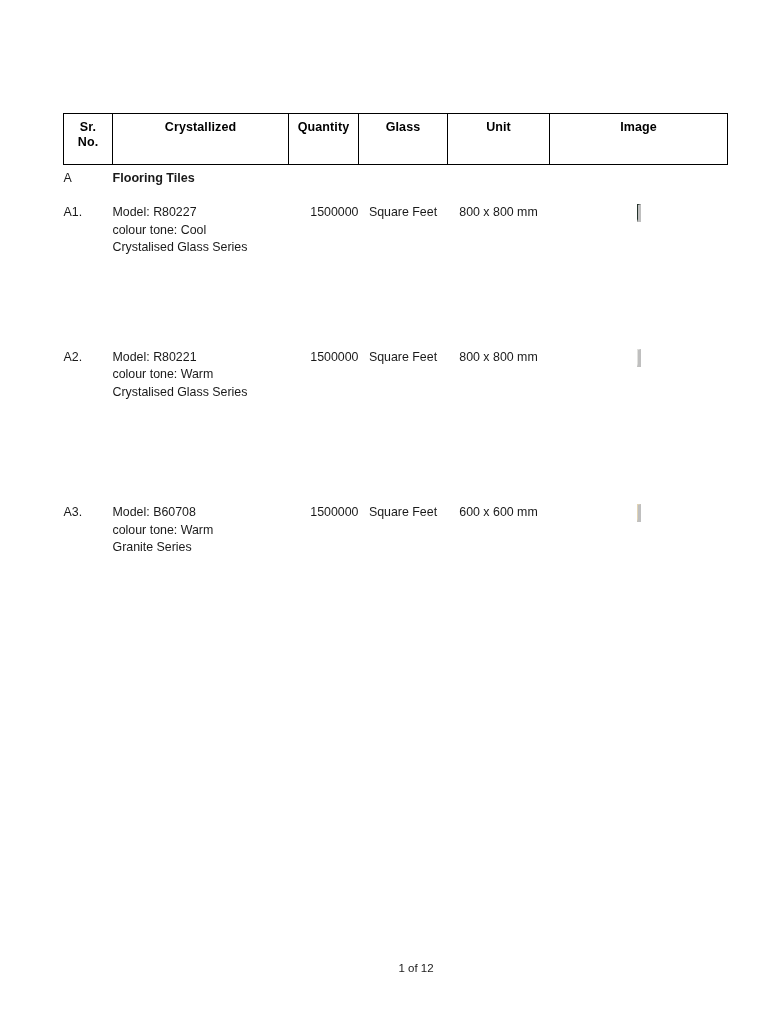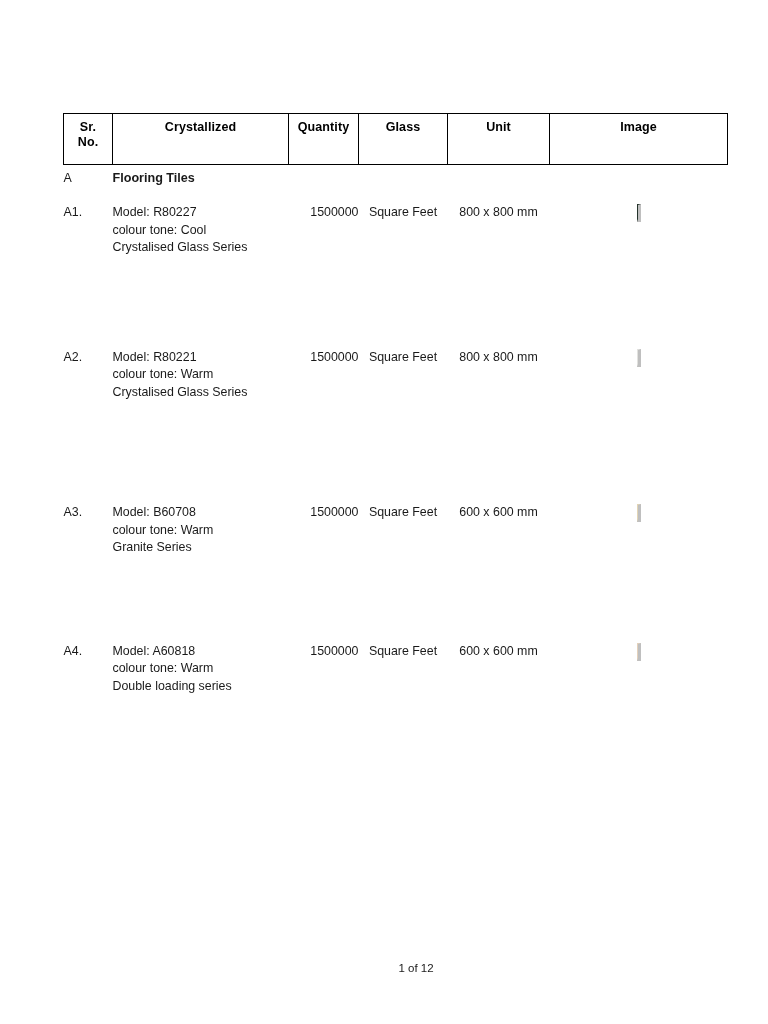--- a/index.html
+++ b/index.html
@@ -256,36 +256,20 @@
           <span class="tile-wrap" style="margin-top:-44px;display:inline-block;">
             <span class="tile" style="background:#f3e4c2"></span>
           </span>
         </td>
       </tr>
 
       <tr class="spacer">
           <td colspan="6" style="height:86px"></td>
         </tr>
 
-      <tr>
-        <td class="cell-sr">A4.</td>
-        <td class="cell-desc">
-          <span class="desc-line">Model:  A60818</span>
-          <span class="desc-line">colour tone: Warm</span>
-          <span class="desc-line">Double loading series</span>
-        </td>
-        <td class="cell-qty">1500000</td>
-        <td class="cell-unit">Square Feet</td>
-        <td class="cell-size">600 x 600 mm</td>
-        <td class="cell-img">
-          <span class="tile-wrap" style="margin-top:-26px;display:inline-block;">
-            <span class="tile" style="background:#f4dfc8"></span>
-          </span>
-        </td>
-      </tr>
 
       <tr class="spacer">
           <td colspan="6" style="height:86px"></td>
         </tr>
 
 
     </tbody>
   </table>
 
   <div class="footer">

